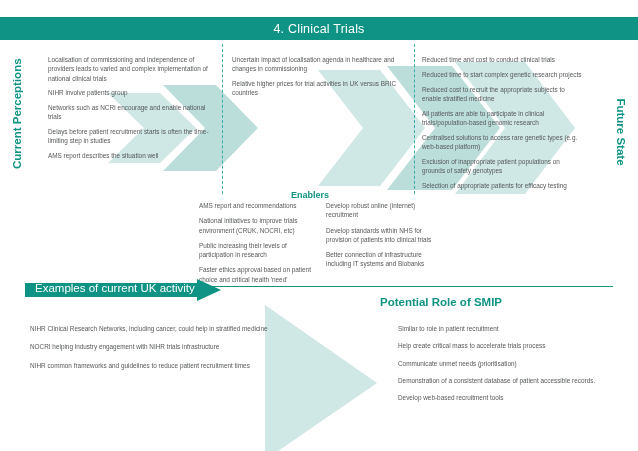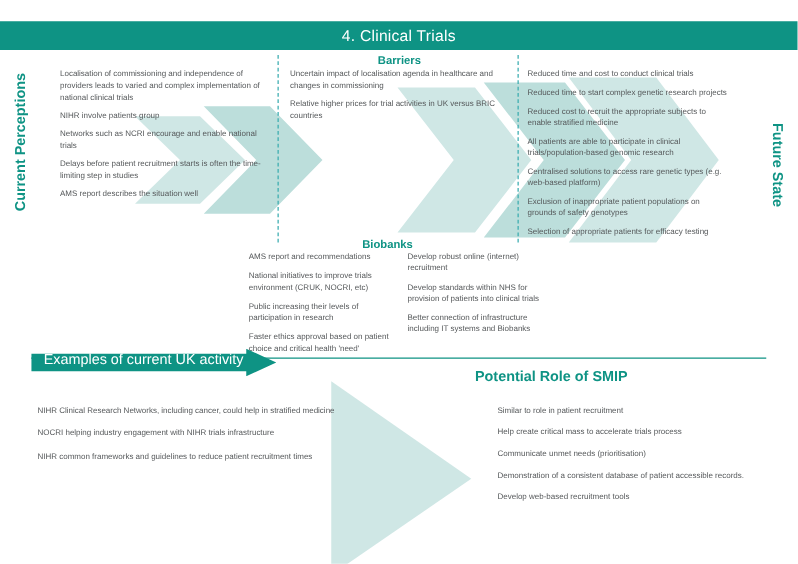--- a/index.html
+++ b/index.html
@@ -108,22 +108,21 @@
 
     <polygon points="265,305 265,460 377,383" fill="#cfe7e5"></polygon>
   </svg>
 
   <div class="vdash one"></div>
   <div class="vdash two"></div>
 
   <div class="vlabel left">Current Perceptions</div>
   <div class="vlabel right">Future State</div>
 
-  <div class="sec-head barriers">Barriers</div>
-  <div class="sec-head enablers">Biobanks</div>
+  <div class="sec-head enablers">Enablers</div>
 
   <div class="col cur">
       <p>Localisation of commissioning and independence of providers leads to varied and complex implementation of national clinical trials</p>
       <p>NIHR involve patients group</p>
       <p>Networks such as NCRI encourage and enable national trials</p>
       <p>Delays before patient recruitment starts is often the time-limiting step in studies</p>
       <p>AMS report describes the situation well</p>
     </div>
   <div class="col bar">
       <p>Uncertain impact of localisation agenda in healthcare and changes in commissioning</p>

